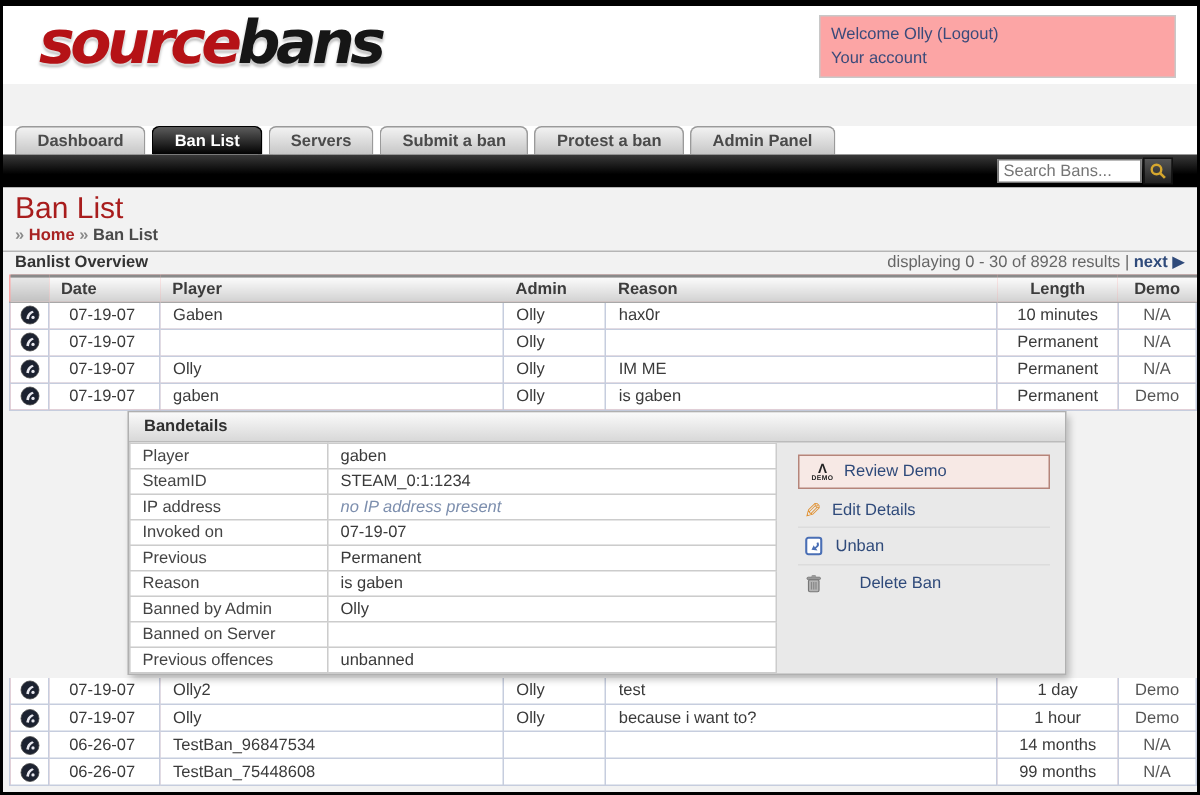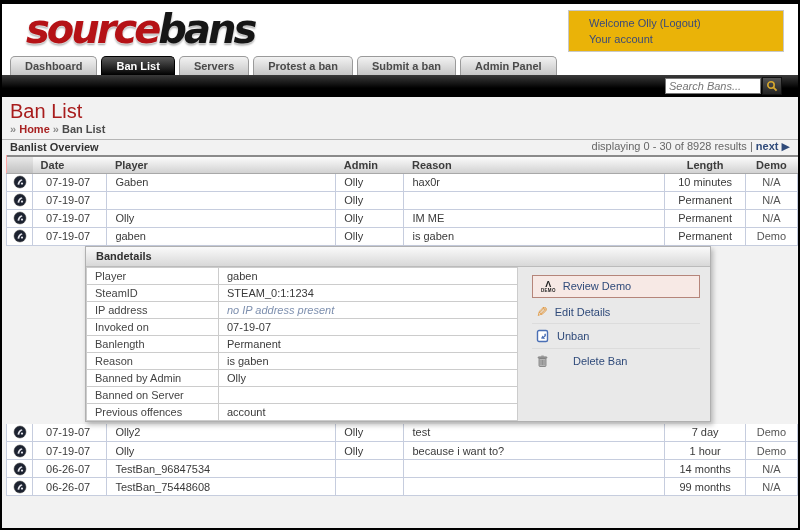--- a/index.html
+++ b/index.html
@@ -5,32 +5,32 @@
   * { margin:0; padding:0; box-sizing:border-box; }
   html,body { width:800px; height:530px; overflow:hidden; }
   body { font-family:"Liberation Sans","DejaVu Sans",sans-serif; font-size:11px; color:#444; background:#fff; }
   .page { width:800px; height:530px; border:2px solid #000; border-top:4px solid #000; display:flex; flex-direction:column; background:#f2f2f2; }
 
   
   .header { background:#fff; height:52px; position:relative; flex:none; }
   .logo { position:absolute; left:24px; top:2px; font-family:"DejaVu Sans",sans-serif; font-weight:bold; font-style:italic; font-size:40px; letter-spacing:-3px; line-height:46px; }
   .logo .l1 { color:#b51216; text-shadow:0 1px 1px rgba(255,255,255,.6), 0 2px 2px rgba(0,0,0,.35); }
   .logo .l2 { color:#161616; text-shadow:0 1px 1px rgba(255,255,255,.4), 0 2px 2px rgba(0,0,0,.35); }
-  .userbox { position:absolute; right:14px; top:6px; width:216px; border:1px solid #c8c8c8; background:#eab308; padding:4px 20px; line-height:16px; color:#3a4a7a; }
+  .userbox { position:absolute; right:14px; top:6px; width:238px; border:1px solid #c8c8c8; background:#fca5a5; padding:4px 7px; line-height:16px; color:#3a4a7a; }
   .userbox a { color:#3a4a7a; text-decoration:none; }
 
   
-  .tabs { background:#fff; padding:0 0 0 8px; display:flex; gap:4px; height:19px; flex:none; }
+  .tabs { background:#fff; padding:0 0 0 8px; display:flex; gap:4px; height:19px; flex:none;margin-top:28px; }
   .tab { display:inline-flex; align-items:center; padding:0 14px; font-weight:bold; color:#4a4a4a; background:linear-gradient(#f2f2f2,#c6c6c6); border:1px solid #9a9a9a; border-bottom:none; border-radius:5px 5px 0 0; cursor:pointer; }
   .tab.active { background:linear-gradient(#5a5a5a,#000); color:#fff; border-color:#000; }
 
   
   .blackbar { background:linear-gradient(#3a3a3a,#000 60%); height:22px; flex:none; display:flex; justify-content:flex-end; align-items:center; padding-right:16px; }
   .search { display:flex; align-items:center; }
-  .search input { width:96px; height:16px; border:1px solid #777; font-size:11px; padding:0 3px; color:#555; background:#fff; font-family:inherit;font-style:italic; }
+  .search input { width:96px; height:16px; border:1px solid #777; font-size:11px; padding:0 3px; color:#555; background:#fff; font-family:inherit; }
   .search button { width:20px; height:18px; margin-left:1px; background:linear-gradient(#555,#222); border:1px solid #111; cursor:pointer; display:flex; align-items:center; justify-content:center; }
 
   
   .content { flex:1; background:#f2f2f2; overflow:hidden; }
   .titleblock { padding:3px 8px 0 8px; border-bottom:1px solid #b5b5b5; }
   .pagetitle { color:#a81c1c; font-size:20px; font-weight:normal; line-height:22px; }
   .crumb { color:#8a8a8a; font-weight:bold; line-height:15px; padding-bottom:2px; }
   .crumb a { color:#a82222; text-decoration:none; }
   .crumb .cur { color:#4a4a4a; }
   .flash { padding:6px 8px 0 8px; color:#3a3a3a; line-height:14px; }
@@ -96,25 +96,25 @@
 
       <div class="tab active">
         <span>Ban List</span>
       </div>
 
       <div class="tab">
         <span>Servers</span>
       </div>
 
       <div class="tab">
+        <span>Submit a ban</span>
+      </div>
+
+      <div class="tab">
         <span>Protest a ban</span>
-      </div>
-
-      <div class="tab">
-        <span>Submit a ban</span>
       </div>
 
       <div class="tab">
         <span>Admin Panel</span>
       </div>
     </div>
 
   <div class="blackbar">
     <div class="search">
       <input type="text" placeholder="Search Bans..." style="">
@@ -263,21 +263,21 @@
                 <td class="lbl">IP address</td>
                 <td class="muted">no IP address present</td>
               </tr>
 
               <tr>
                 <td class="lbl">Invoked on</td>
                 <td>07-19-07</td>
               </tr>
 
               <tr>
-                <td class="lbl">Banlength</td>
+                <td class="lbl">Previous</td>
                 <td>Permanent</td>
               </tr>
 
 
               <tr>
                 <td class="lbl">Reason</td>
                 <td>is gaben</td>
               </tr>
 
               <tr>
@@ -285,21 +285,21 @@
                 <td>Olly</td>
               </tr>
 
               <tr>
                 <td class="lbl">Banned on Server</td>
                 <td></td>
               </tr>
 
               <tr>
                 <td class="lbl">Previous offences</td>
-                <td>account</td>
+                <td>unbanned</td>
               </tr>
             </tbody>
         </table>
         <div class="actions">
           <div class="action hl">
             <span class="demo-ico">
               <span class="g">Λ</span>
               <span class="t">DEMO</span>
             </span>
             <span>Review Demo</span>
@@ -347,21 +347,21 @@
               <svg class="gico" width="14" height="14" viewBox="0 0 14 14">
                 <circle cx="7" cy="7" r="6" fill="#1c2230" stroke="#444" stroke-width="0.5"></circle>
                 <path d="M4.5 9.5 Q5 5.5 8.5 4.2 L9.6 5.2 Q6.5 6.5 6.3 9.8 Z" fill="#e8e8ef"></path>
                 <circle cx="9" cy="8.6" r="1.1" fill="#e8e8ef"></circle>
               </svg>
             </td>
             <td class="c-date-cell">07-19-07</td>
             <td>Olly2</td>
             <td>Olly</td>
             <td>test</td>
-            <td class="ctr">7 day</td>
+            <td class="ctr">1 day</td>
             <td class="ctr"><span class="na demo-link">Demo</span></td>
           </tr>
 
           <tr>
             <td>
               <svg class="gico" width="14" height="14" viewBox="0 0 14 14">
                 <circle cx="7" cy="7" r="6" fill="#1c2230" stroke="#444" stroke-width="0.5"></circle>
                 <path d="M4.5 9.5 Q5 5.5 8.5 4.2 L9.6 5.2 Q6.5 6.5 6.3 9.8 Z" fill="#e8e8ef"></path>
                 <circle cx="9" cy="8.6" r="1.1" fill="#e8e8ef"></circle>
               </svg>

